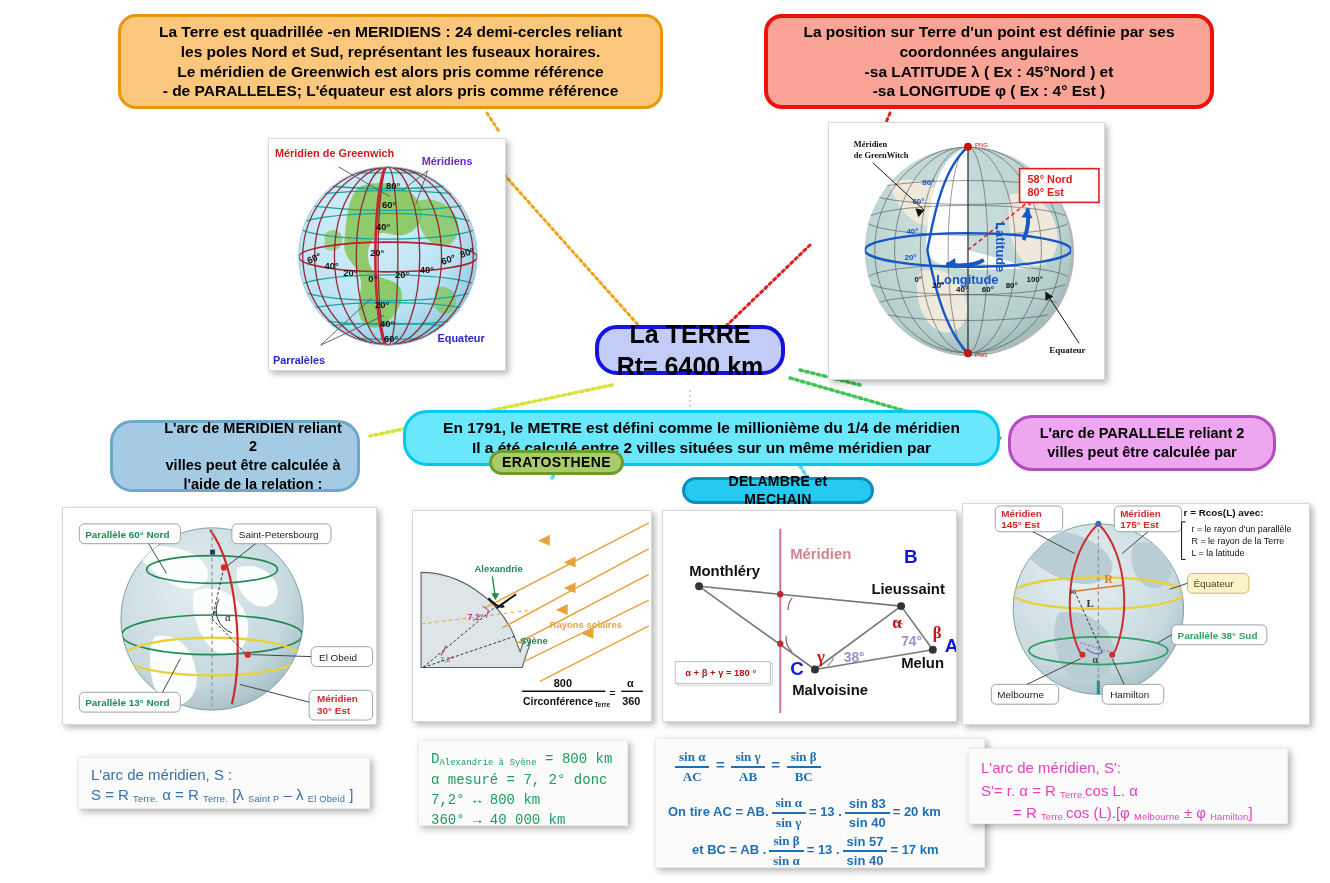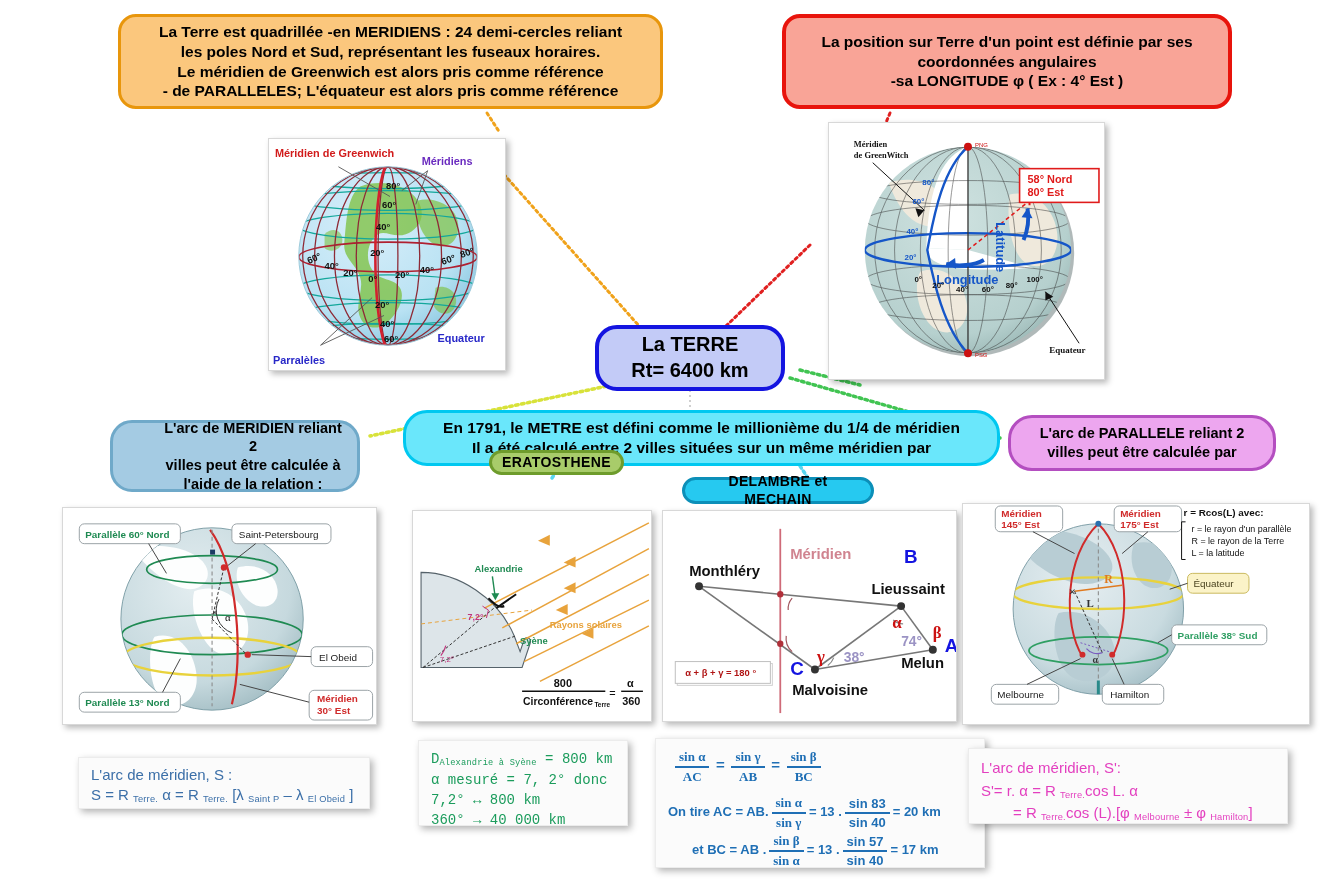--- a/index.html
+++ b/index.html
@@ -78,24 +78,25 @@
 
 <div class="callout box-orange" style="left:118px; top:14px; width:545px; height:95px; font-size:15.5px;">
   <div class="lines">
     <span class="cl-line">La Terre est quadrillée -en MERIDIENS : 24 demi-cercles reliant</span>
     <span class="cl-line">les poles Nord et Sud, représentant les fuseaux horaires.</span>
     <span class="cl-line">Le méridien de Greenwich est alors pris comme référence</span>
     <span class="cl-line">- de PARALLELES; L'équateur est alors pris comme référence</span>
   </div>
 </div>
 
-<div class="callout box-red" style="left:764px; top:14px; width:450px; height:95px; font-size:15.5px;margin-left:18px;">
+<div class="callout box-red" style="left:764px; top:14px; width:450px; height:95px; font-size:15.5px;">
   <div class="lines">
     <span class="cl-line">La position sur Terre d'un point est définie par ses</span>
     <span class="cl-line">coordonnées angulaires</span>
+    <span class="cl-line">-sa LATITUDE λ ( Ex : 45°Nord ) et</span>
     <span class="cl-line">-sa LONGITUDE φ ( Ex : 4° Est )</span>
   </div>
 </div>
 
 <div class="pic" style="left:268px; top:138px; width:238px; height:233px;">
   <svg viewBox="0 0 238 233" xmlns="http://www.w3.org/2000/svg">
     <defs>
       <radialGradient id="g1" cx="38%" cy="32%" r="75%">
         <stop offset="0%" stop-color="#d8eefa"></stop>
           <stop offset="70%" stop-color="#b9e2f3"></stop>
@@ -251,21 +252,21 @@
       <text x="86" y="160">0°</text>
         <text x="104" y="166">20°</text>
         <text x="128" y="170">40°</text>
       <text x="154" y="170">60°</text>
         <text x="178" y="166">80°</text>
         <text x="199" y="160">100°</text>
     </g>
   </svg>
 </div>
 
-<div class="callout box-terre" style="left:595px; top:325px; width:190px; height:66px; font-size:20px;">
+<div class="callout box-terre" style="left:595px; top:325px; width:190px; height:50px; font-size:25px;">
   <div class="lines">
     <span class="cl-line">La TERRE</span>
     <span class="cl-line">Rt= 6400 km</span>
   </div>
 </div>
 
 <div class="callout box-cyan" style="left:403px; top:410px; width:597px; height:56px; font-size:15.5px;">
   <div class="lines">
     <span class="cl-line">En 1791, le METRE est défini comme le millionième du 1/4 de méridien</span>
     <span class="cl-line">Il a été calculé entre 2 villes situées sur un même méridien par</span>

